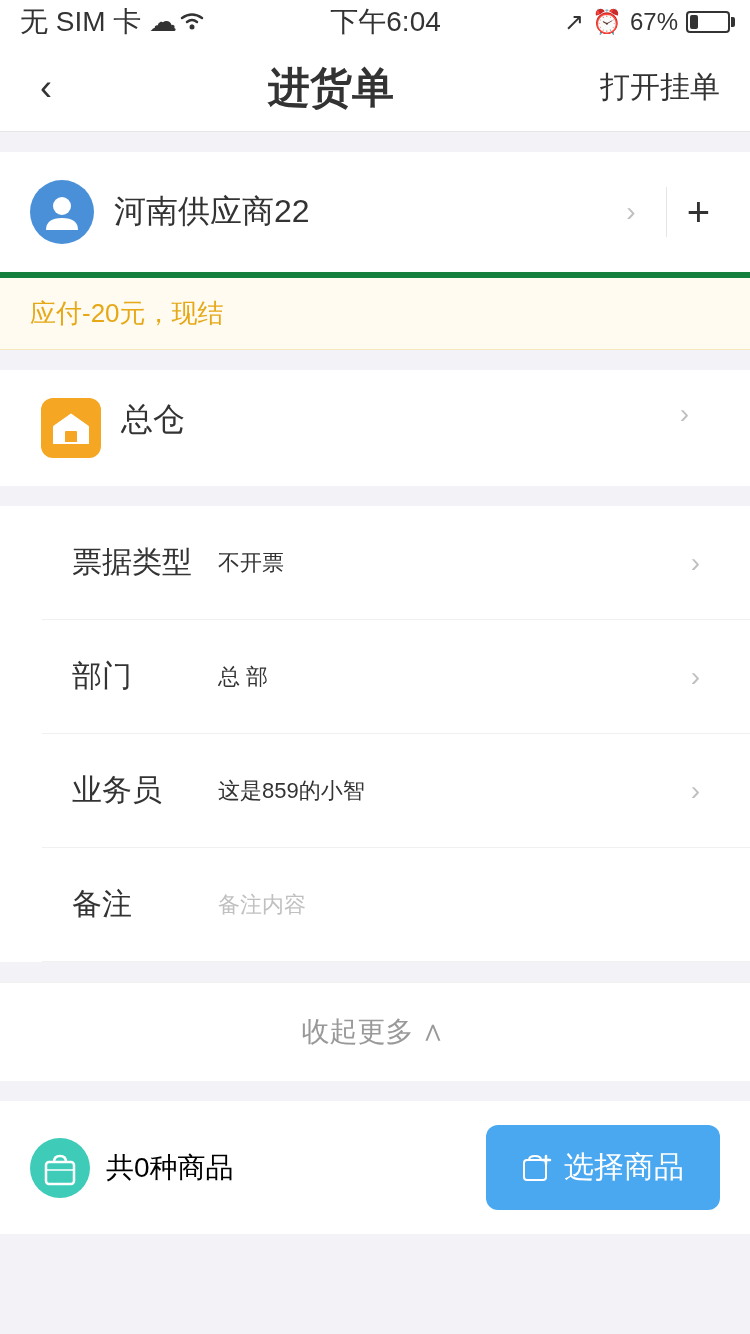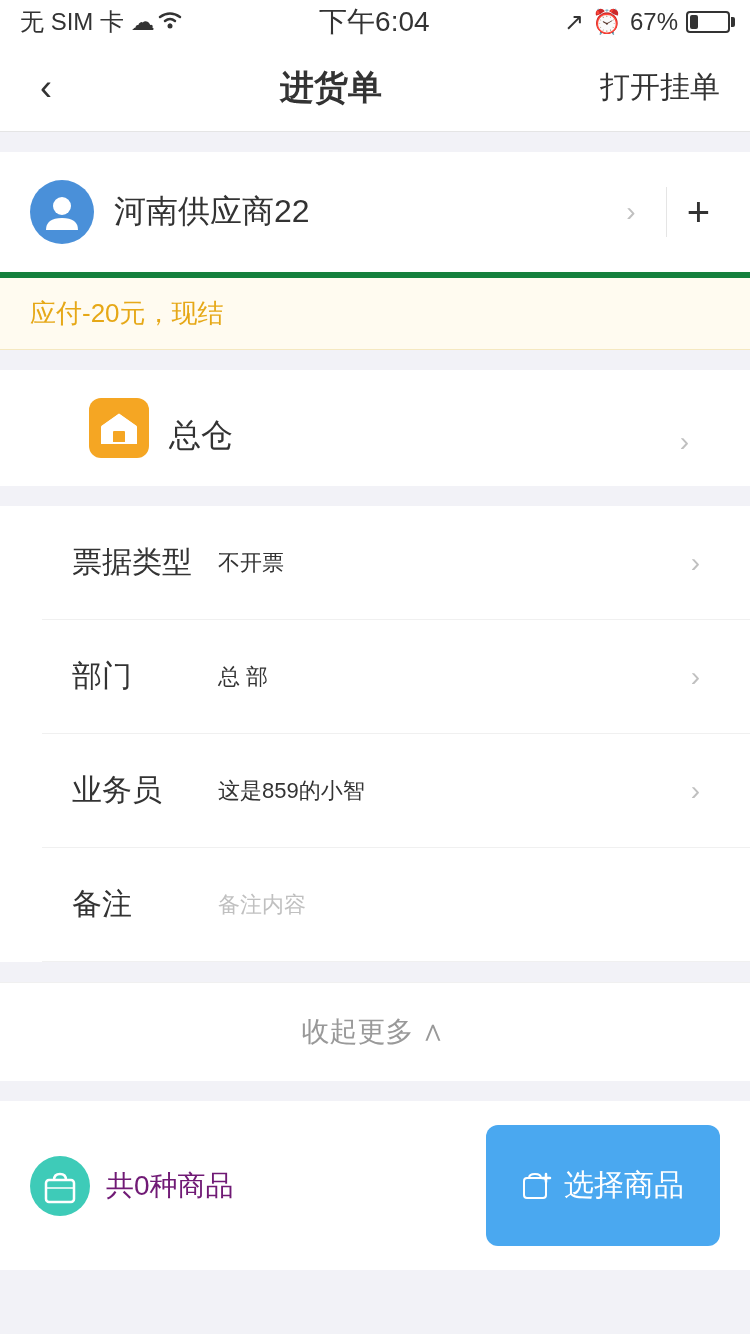--- a/index.html
+++ b/index.html
@@ -19,21 +19,21 @@
       background: #fff;
       display: flex;
       align-items: center;
       justify-content: space-between;
       padding: 0 20px;
       font-size: 26px;
     }
     .status-left {
       display: flex;
       align-items: center;
-      font-size: 24px;
+      font-size: 28px;
     }
     .status-center {
       font-size: 28px;
       font-weight: 500;
     }
     .status-right {
       display: flex;
       align-items: center;
       gap: 8px;
       font-size: 24px;
@@ -76,21 +76,21 @@
       padding: 0 30px;
       border-bottom: 1px solid #e5e5e5;
     }
     .nav-back {
       font-size: 36px;
       color: #333;
       cursor: pointer;
       padding: 10px;
     }
     .nav-title {
-      font-size: 34px;
+      font-size: 42px;
       font-weight: 600;
       color: #333;
     }
     .nav-action {
       font-size: 30px;
       color: #333;
       cursor: pointer;
     }
 
     
@@ -155,23 +155,22 @@
       background: #fffbf0;
       padding: 18px 30px;
       font-size: 26px;
       color: #e6a817;
       border-bottom: 1px solid #f5e8c0;
     }
 
     
     .warehouse-row {
       display: flex;
-      align-items: flex-end;
+      align-items: flex-start;
       padding: 28px 41px;
-      margin-left: 48px;
     }
     .warehouse-icon-wrap {
       width: 60px;
       height: 60px;
       background: #f5a623;
       border-radius: 12px;
       display: flex;
       align-items: center;
       justify-content: center;
       margin-right: 20px;
@@ -242,27 +241,27 @@
       width: 60px;
       height: 60px;
       background: #3ecbb8;
       border-radius: 50%;
       display: flex;
       align-items: center;
       justify-content: center;
     }
     .goods-count-text {
       font-size: 28px;
-      color: #701a75;
+      color: #000000;
     }
     .select-goods-btn {
       background: #4aa8f0;
       color: #fff;
       font-size: 30px;
-      padding: 40px 36px;
+      padding: 22px 36px;
       border-radius: 12px;
       display: flex;
       align-items: center;
       gap: 10px;
       cursor: pointer;
     }
   </style>
 </head>
 <body>
 

